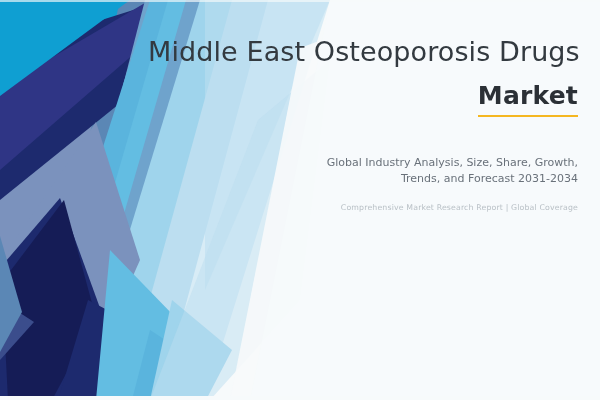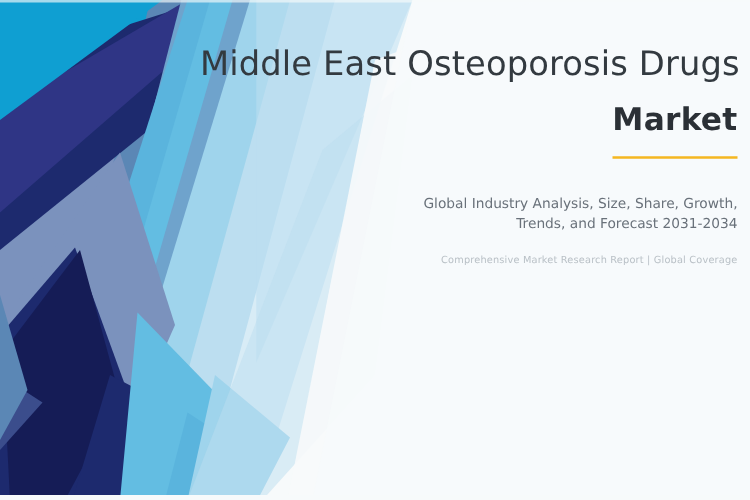--- a/index.html
+++ b/index.html
@@ -19,21 +19,21 @@
   #artwork {
     position: absolute;
     left: 0;
     top: 0;
     width: 600px;
     height: 400px;
     display: block;
   }
   #text-block {
     position: absolute;
-    right: 10px;
+    right: 22px;
     top: 36px;
     width: 430px;
     text-align: right;
     z-index: 5;
   }
   #title-main {
     font-size: 27px;
     font-weight: 400;
     color: #333a40;
     letter-spacing: 0.1px;
@@ -44,25 +44,25 @@
   #title-market-row {
     margin-top: 13px;
     display: block;
   }
   #title-market {
     font-size: 25px;
     font-weight: 700;
     color: #2b3036;
     letter-spacing: 0.2px;
     display: inline-block;
-    padding-bottom: 15px;
+    padding-bottom: 5px;
     border-bottom: 2px solid #f5b721;
   }
   #subtitle {
-    margin-top: 28px;
+    margin-top: 38px;
     font-size: 11px;
     font-weight: 400;
     color: #69717a;
     line-height: 1.45;
     display: block;
   }
   #tagline {
     margin-top: 16px;
     font-size: 7.8px;
     font-weight: 400;

